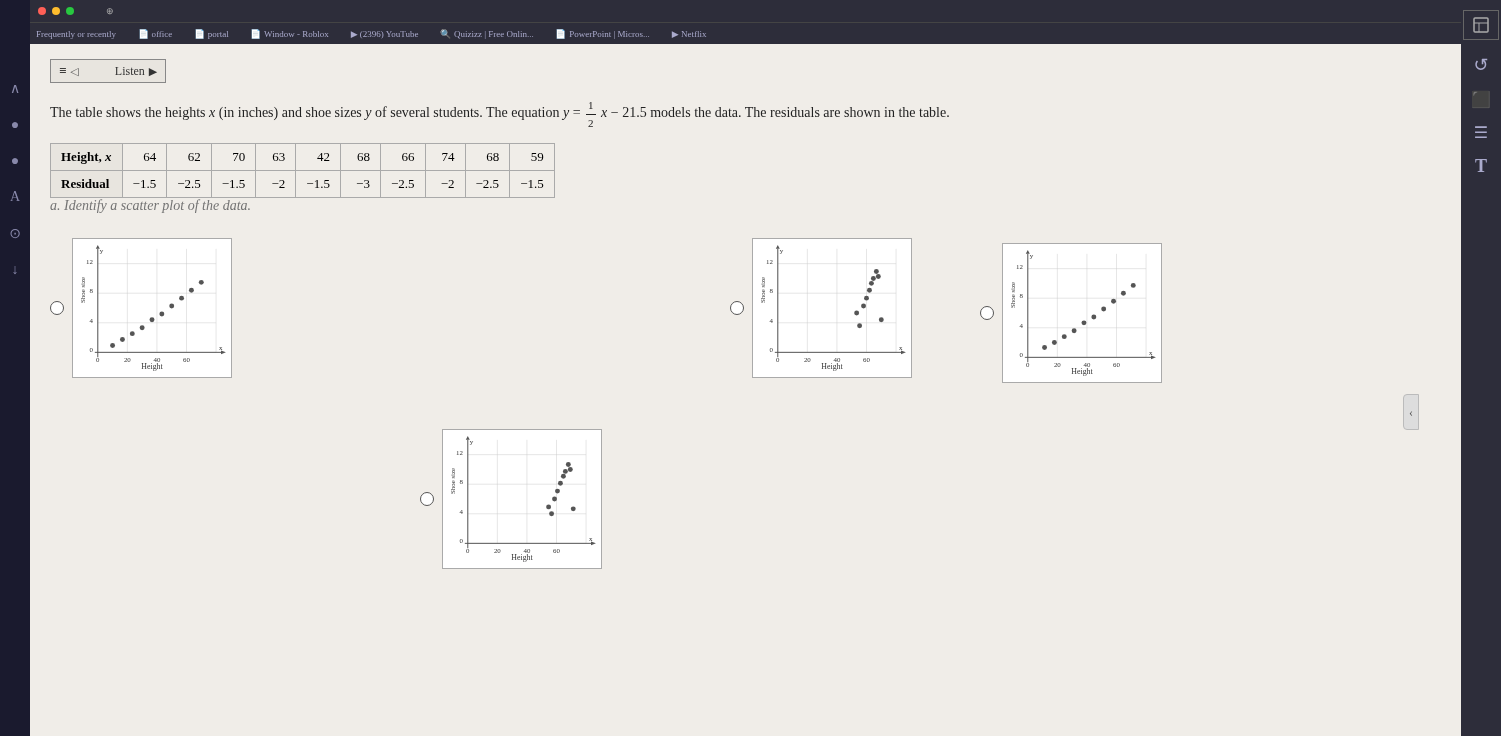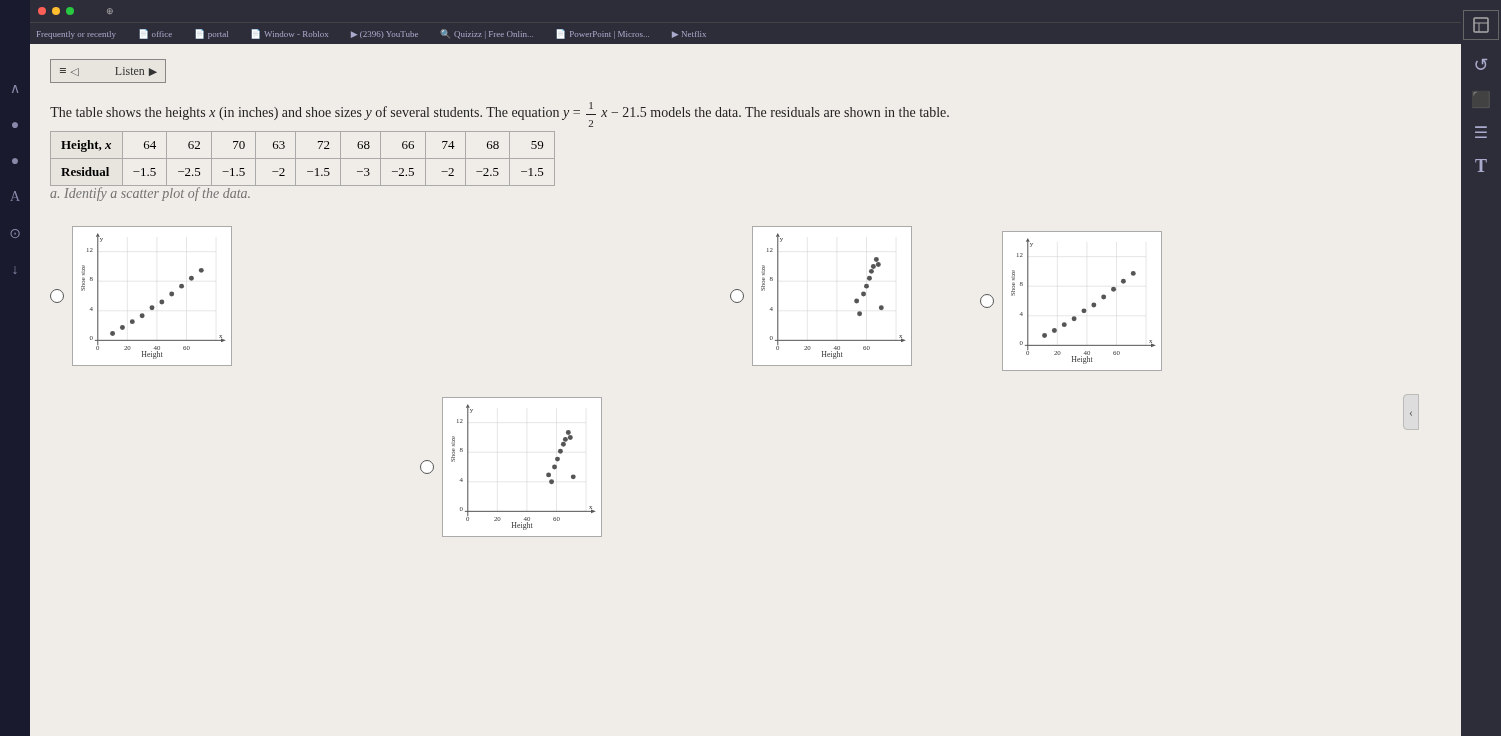--- a/index.html
+++ b/index.html
@@ -94,23 +94,22 @@
       display: inline-flex;
       padding: 3px 8px;
       background: #e8e5df;
     }
 
     
     .problem-text {
       font-size: 14px;
       color: #222;
       line-height: 1.5;
-      margin-bottom: 0;
+      margin-bottom: 12px;
       max-width: 900px;
-      text-align: center;
     }
 
     
     .data-table {
       border-collapse: collapse;
     }
     .data-table td, .data-table th {
       border: 1px solid #aaa;
       padding: 5px 10px;
       font-size: 13px;
@@ -281,21 +280,21 @@
 
     
     <table class="data-table">
       <tbody>
         <tr>
           <td>Height, <em>x</em></td>
           <td>64</td>
           <td>62</td>
           <td>70</td>
           <td>63</td>
-          <td>72</td>
+          <td>42</td>
           <td>68</td>
           <td>66</td>
           <td>74</td>
           <td>68</td>
           <td>59</td>
         </tr>
         <tr>
           <td><strong>Residual</strong></td>
           <td>−1.5</td>
           <td>−2.5</td>
@@ -308,21 +307,21 @@
           <td>−2.5</td>
           <td>−1.5</td>
         </tr>
       </tbody>
     </table>
 
     
     <div class="part-label">a.  Identify a scatter plot of the data.</div>
 
     
-    <div style="display:grid; grid-template-columns: 250px 250px 250px 250px; grid-template-rows: 160px 160px; gap: 6px 60px;">
+    <div style="display:grid; grid-template-columns: 250px 250px 250px 250px; grid-template-rows: 160px 160px; gap: 26px 60px;">
 
       <div class="scatter-option">
         <div class="radio-btn"></div>
         <div class="scatter-plot-container">
           <svg class="scatter-plot-svg" viewBox="0 0 160 140">
 
             <line x1="25" y1="10" x2="25" y2="115" stroke="#ccc" stroke-width="0.5"></line>
             <line x1="55" y1="10" x2="55" y2="115" stroke="#ccc" stroke-width="0.5"></line>
             <line x1="85" y1="10" x2="85" y2="115" stroke="#ccc" stroke-width="0.5"></line>
             <line x1="115" y1="10" x2="115" y2="115" stroke="#ccc" stroke-width="0.5"></line>

